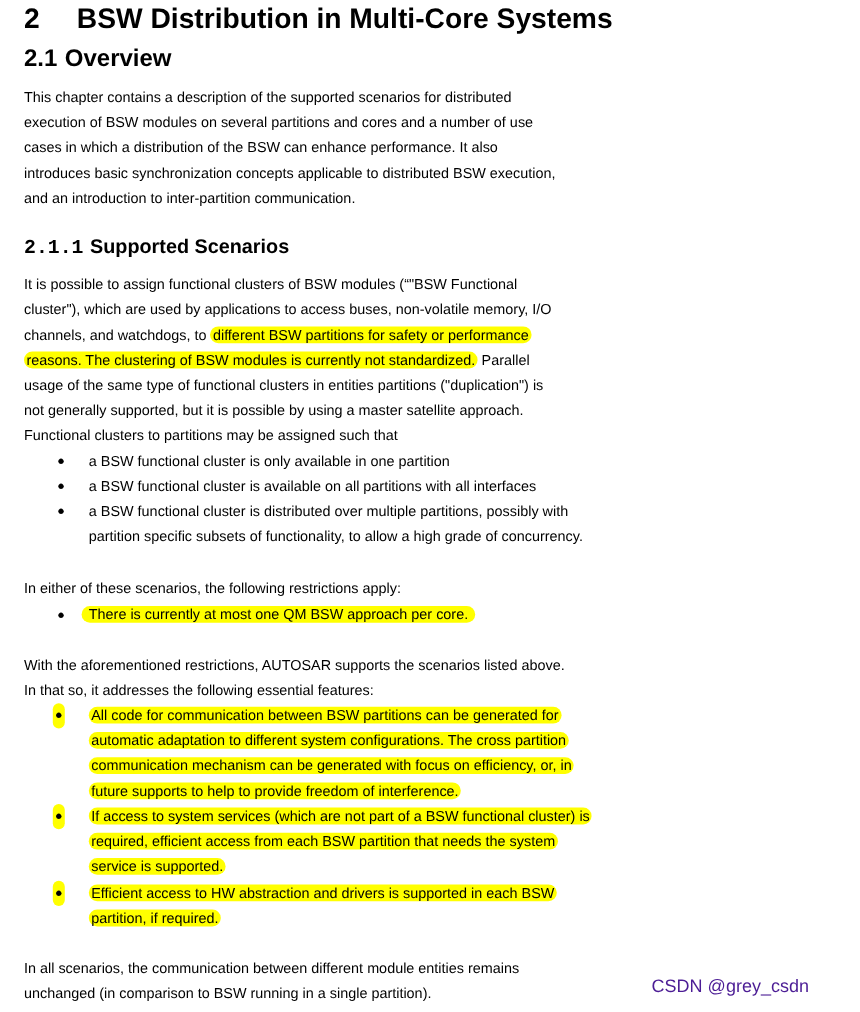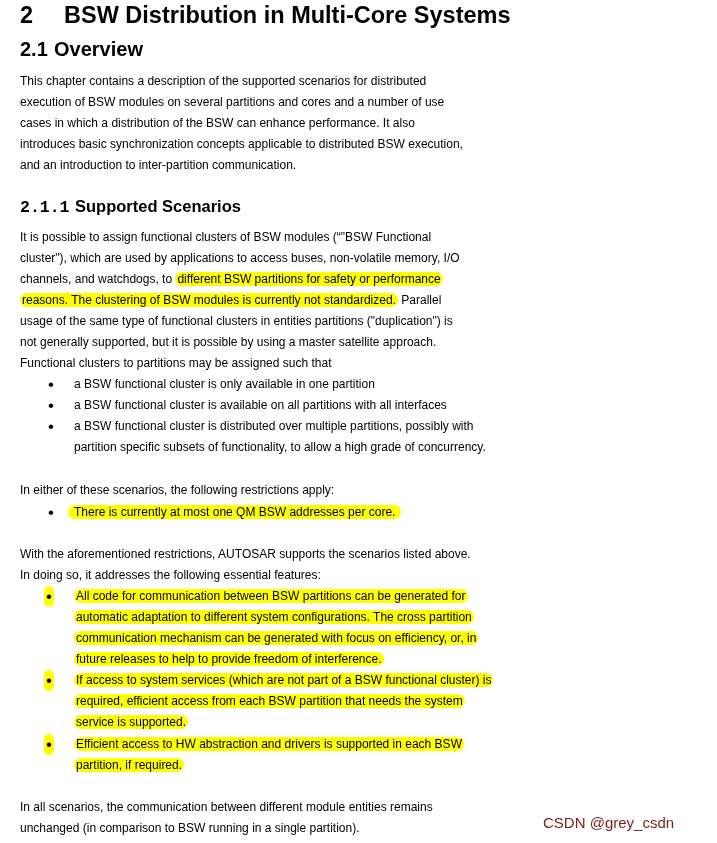--- a/index.html
+++ b/index.html
@@ -9,21 +9,21 @@
   .h1 .num { display: inline-block; width: 44px; }
   .h2 { position: absolute; left: 20px; top: 38px; font-size: 20px; font-weight: bold; white-space: nowrap; }
   .h2 .num { display: inline-block; width: 34px; }
   .h3 { position: absolute; left: 20px; top: 197px; font-size: 16.5px; font-weight: bold; white-space: nowrap; }
   .h3 .num { display: inline-block; width: 55px; font-family: Liberation Mono, monospace; }
   .line { position: absolute; left: 20px; font-size: 12px; line-height: 21px; white-space: nowrap; }
   .ind { left: 74px; }
   .bullet { position: absolute; left: 48px; font-size: 16.8px; line-height: 21px; }
   .hl { background: #ffff00; border-radius: 8px; padding: 0 2px; }
   .hl-b { background: #ffff00; border-radius: 10px; padding: 0 6px; margin-left: -6px; }
-  .watermark { position: absolute; left: 543px; top: 814px; font-size: 15px; color: #7f1d1d; white-space: nowrap; }
+  .watermark { position: absolute; left: 543px; top: 814px; font-size: 15px; color: #4c1d95; white-space: nowrap; }
 </style>
 </head>
 <body>
 
 <div class="h1">
   <span class="num">2</span><span>BSW Distribution in Multi-Core Systems</span>
 </div>
 
 <div class="h2">
   <span class="num">2.1</span><span>Overview</span>
@@ -57,34 +57,34 @@
   <span class="bullet" style="top:395px">•</span>
   <div class="line ind" style="top:395px">a BSW functional cluster is available on all partitions with all interfaces</div>
   <span class="bullet" style="top:416px">•</span>
   <div class="line ind" style="top:416px">a BSW functional cluster is distributed over multiple partitions, possibly with</div>
   <div class="line ind" style="top:437px">partition specific subsets of functionality, to allow a high grade of concurrency.</div>
 </div>
 
 <div class="line" style="top:480px">In either of these scenarios, the following restrictions apply:</div>
 <div>
   <span class="bullet" style="top:502px">•</span>
-  <div class="line ind" style="top:502px"><span class="hl-b">There is currently at most one QM BSW addresses per core.</span></div>
+  <div class="line ind" style="top:502px"><span class="hl-b">There is currently at most one QM BSW approach per core.</span></div>
 </div>
 
 <div>
   <div class="line" style="top:544px">With the aforementioned restrictions, AUTOSAR supports the scenarios listed above.</div>
-  <div class="line" style="top:565px">In doing so, it addresses the following essential features:</div>
+  <div class="line" style="top:565px">In that so, it addresses the following essential features:</div>
 </div>
 
 <div>
   <span class="bullet hl" style="top:586px; left:44px; border-radius:10px;">•</span>
   <div class="line ind" style="top:586px"><span class="hl">All code for communication between BSW partitions can be generated for</span></div>
   <div class="line ind" style="top:607px"><span class="hl">automatic adaptation to different system configurations. The cross partition</span></div>
   <div class="line ind" style="top:628px"><span class="hl">communication mechanism can be generated with focus on efficiency, or, in</span></div>
-  <div class="line ind" style="top:649px"><span class="hl">future releases to help to provide freedom of interference.</span></div>
+  <div class="line ind" style="top:649px"><span class="hl">future supports to help to provide freedom of interference.</span></div>
 
   <span class="bullet hl" style="top:670px; left:44px; border-radius:10px;">•</span>
   <div class="line ind" style="top:670px"><span class="hl">If access to system services (which are not part of a BSW functional cluster) is</span></div>
   <div class="line ind" style="top:691px"><span class="hl">required, efficient access from each BSW partition that needs the system</span></div>
   <div class="line ind" style="top:712px"><span class="hl">service is supported.</span></div>
 
   <span class="bullet hl" style="top:734px; left:44px; border-radius:10px;">•</span>
   <div class="line ind" style="top:734px"><span class="hl">Efficient access to HW abstraction and drivers is supported in each BSW</span></div>
   <div class="line ind" style="top:755px"><span class="hl">partition, if required.</span></div>
 </div>

